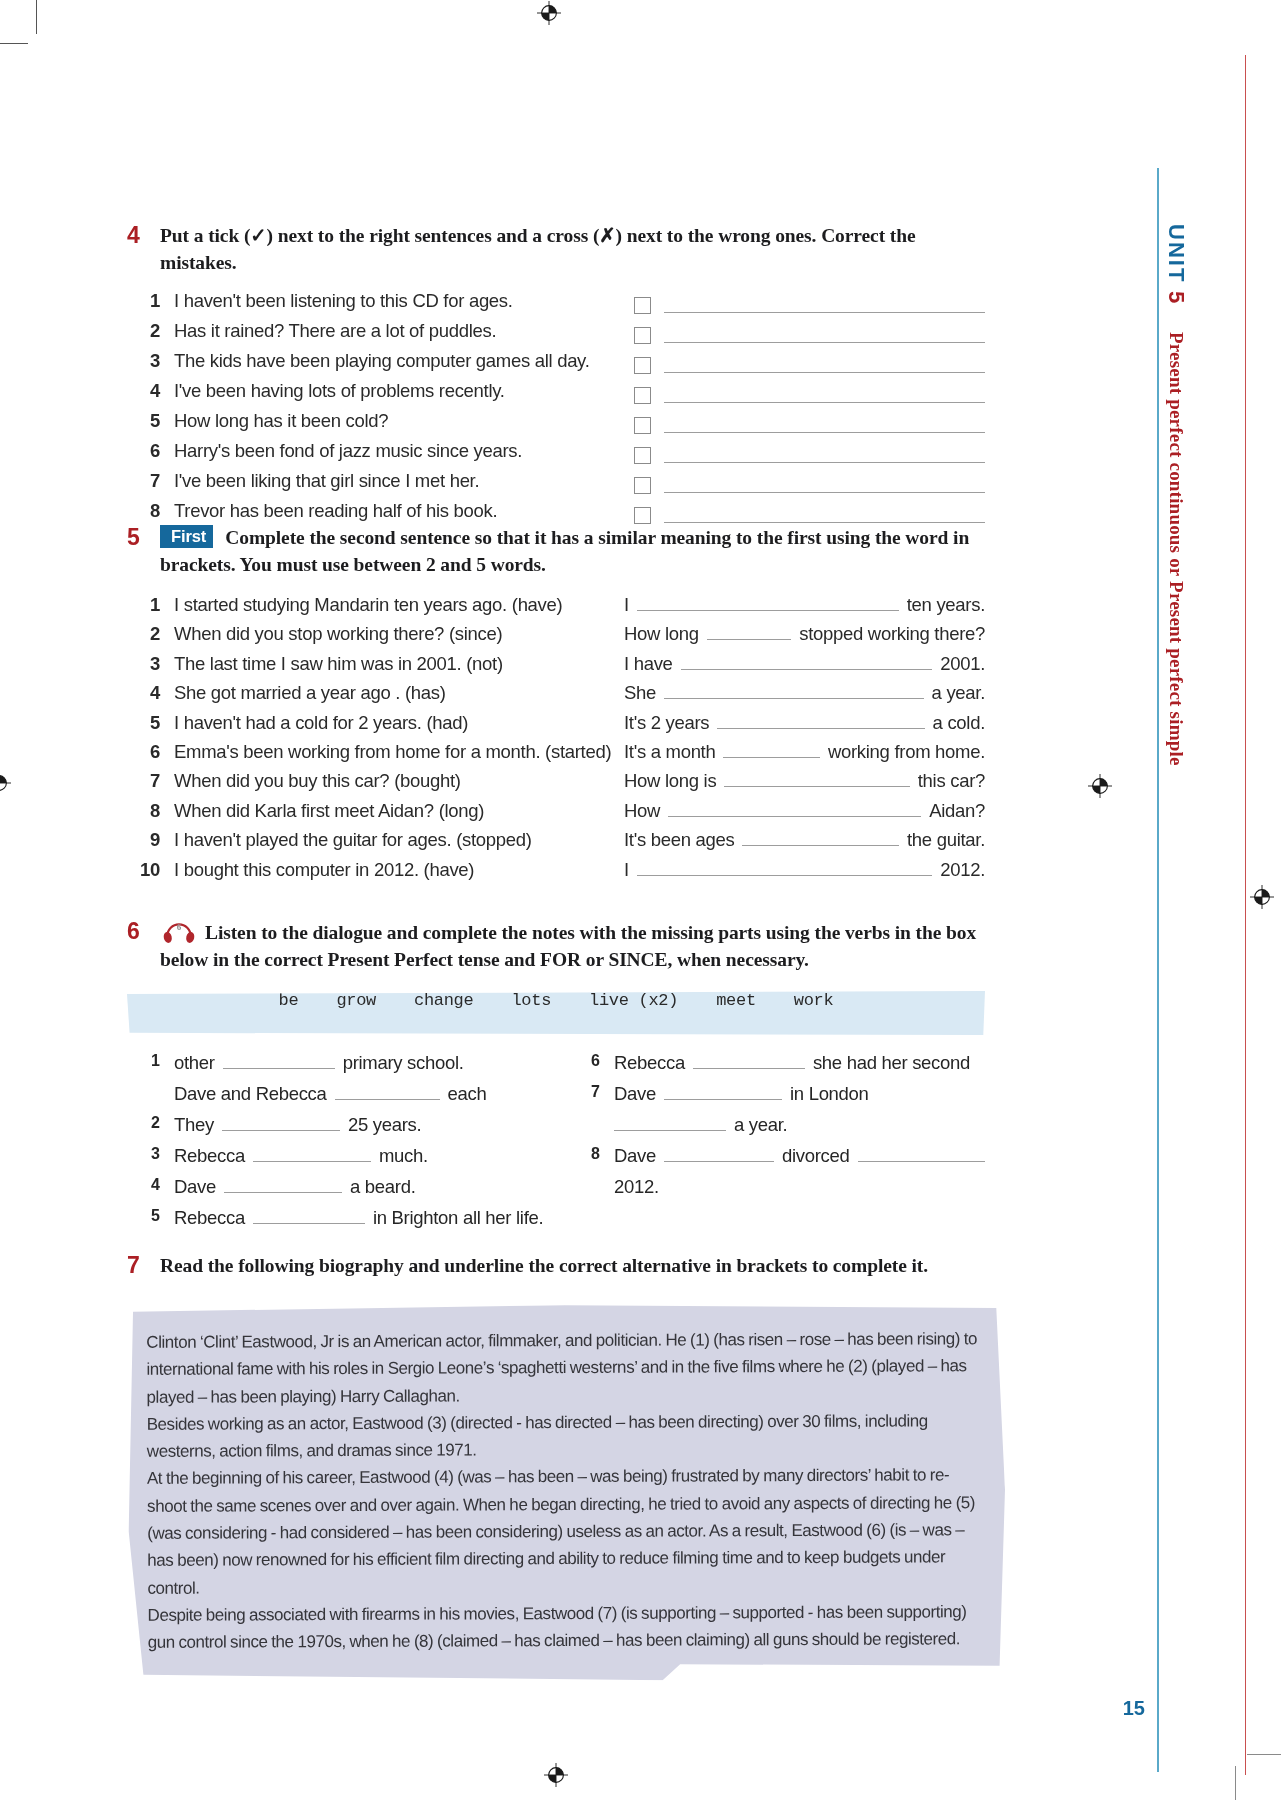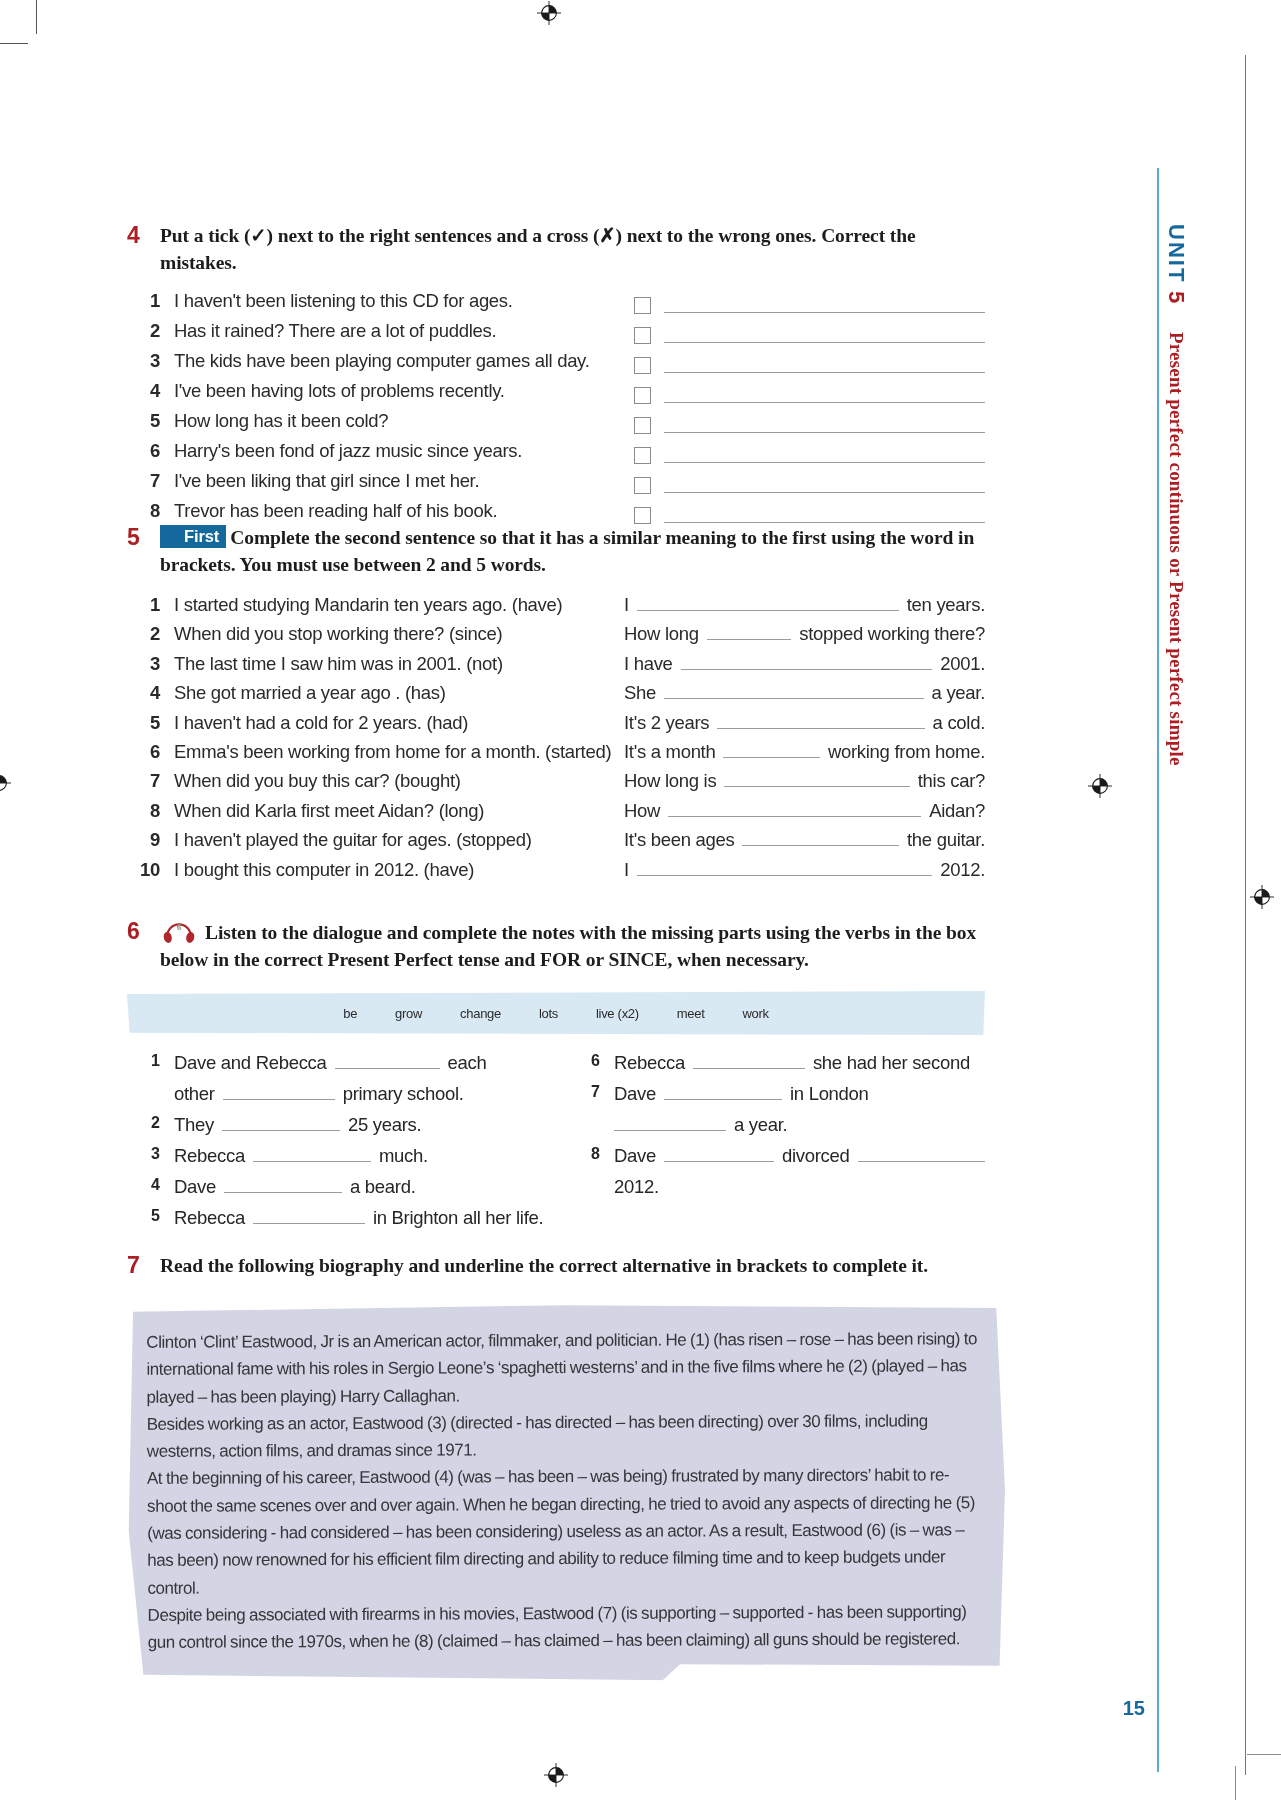--- a/index.html
+++ b/index.html
@@ -25,21 +25,21 @@
                font-weight:bold;font-size:20px;color:#15689c;}
 
   
   .ex{position:absolute;left:127px;width:858px;}
   #ex4{top:222px;} #ex5{top:524px;} #ex6{top:918px;} #ex7{top:1252px;}
   .ex-head{display:flex;align-items:flex-start;}
   .ex-num{flex:0 0 33px;font-weight:bold;font-size:23px;line-height:26px;color:#ab1f24;}
   .ex-title{flex:1;margin:0;font-family:"Liberation Serif",serif;font-weight:bold;
             font-size:19.5px;line-height:27px;color:#1d1d1f;letter-spacing:-0.1px;}
   .badge{display:inline-block;background:#15689c;color:#fff;font-family:"Liberation Sans",sans-serif;
-         font-weight:bold;font-size:16.5px;line-height:22px;padding:0 7px 1px 24px;margin-right:4px;
+         font-weight:bold;font-size:16.5px;line-height:22px;padding:0 7px 1px 11px;margin-right:12px;
          vertical-align:2px;}
   .hp-icon{display:inline-block;vertical-align:-6px;margin-right:7px;}
 
   
   .items{margin-top:14px;}
   .row{display:flex;align-items:baseline;height:30px;font-size:18.5px;letter-spacing:-0.3px;
        color:#2a2a2a;}
   .inum{flex:0 0 33px;text-align:right;padding-right:14px;box-sizing:border-box;font-weight:bold;
         flex-basis:47px;}
   .sent{flex:1;white-space:nowrap;}
@@ -54,23 +54,23 @@
   .checkbox{flex:0 0 17px;width:17px;height:17px;border:1.6px solid #8b8b8b;align-self:center;
             margin-right:13px;box-sizing:border-box;background:#fff;}
   .blank.fixed4{flex:0 0 321px;transform:translateY(6px);}
 
   
   .ex5-left{flex:0 0 450px;white-space:nowrap;}
   #ex5 .row{height:29.4px;}
   #ex5 .items{margin-top:16px;}
 
   
-  .word-box{margin-top:18px;height:44px;background:#d9e9f4;display:flex;align-items:center;
-            justify-content:center;gap:38px;font-size:13px;letter-spacing:-0.3px;color:#2a2a2a;
-            clip-path:polygon(0 7%,100% 0,99.8% 100%,0.3% 95%);}
+  .word-box{margin-top:18px;height:44px;background:#d9e9f4;display:flex;
+            justify-content:center;gap:38px;font-size:17px;letter-spacing:-0.3px;color:#2a2a2a;
+            clip-path:polygon(0 7%,100% 0,99.8% 100%,0.3% 95%);font-family:Liberation Mono, monospace;}
   .ex6-cols{display:flex;margin-top:17px;}
   .col-left{flex:0 0 440px;}
   .col-right{flex:1;}
   .ex6-item{display:flex;align-items:flex-start;}
   .ex6-lines{flex:1;}
   .ex6-line{display:flex;align-items:baseline;height:31px;font-size:18.5px;letter-spacing:-0.3px;}
 
   
   .bio{margin-top:24px;width:880px;margin-left:-2px;background:#d4d5e4;padding:24px 20px 26px 22px;
        box-sizing:border-box;transform:rotate(-0.25deg);
@@ -305,28 +305,28 @@
         <span class="word">live (x2)</span>
         <span class="word">meet</span>
         <span class="word">work</span>
       </div>
     <div class="ex6-cols">
       <div class="col-left" id="ex6-left">
           <div class="ex6-item">
             <span class="inum">1</span>
             <div class="ex6-lines">
               <div class="ex6-line">
+                <span class="seg">other</span>
+                <span class="blank" style="width: 112px;"></span>
+                <span class="seg">primary school.</span>
+              </div>
+              <div class="ex6-line">
                 <span class="seg">Dave and Rebecca</span>
                 <span class="blank" style="width: 105px;"></span>
                 <span class="seg">each</span>
-              </div>
-              <div class="ex6-line">
-                <span class="seg">other</span>
-                <span class="blank" style="width: 112px;"></span>
-                <span class="seg">primary school.</span>
               </div>
             </div>
           </div>
           <div class="ex6-item">
             <span class="inum">2</span>
             <div class="ex6-lines">
               <div class="ex6-line">
                 <span class="seg">They</span>
                 <span class="blank" style="width: 118px;"></span>
                 <span class="seg">25 years.</span>

